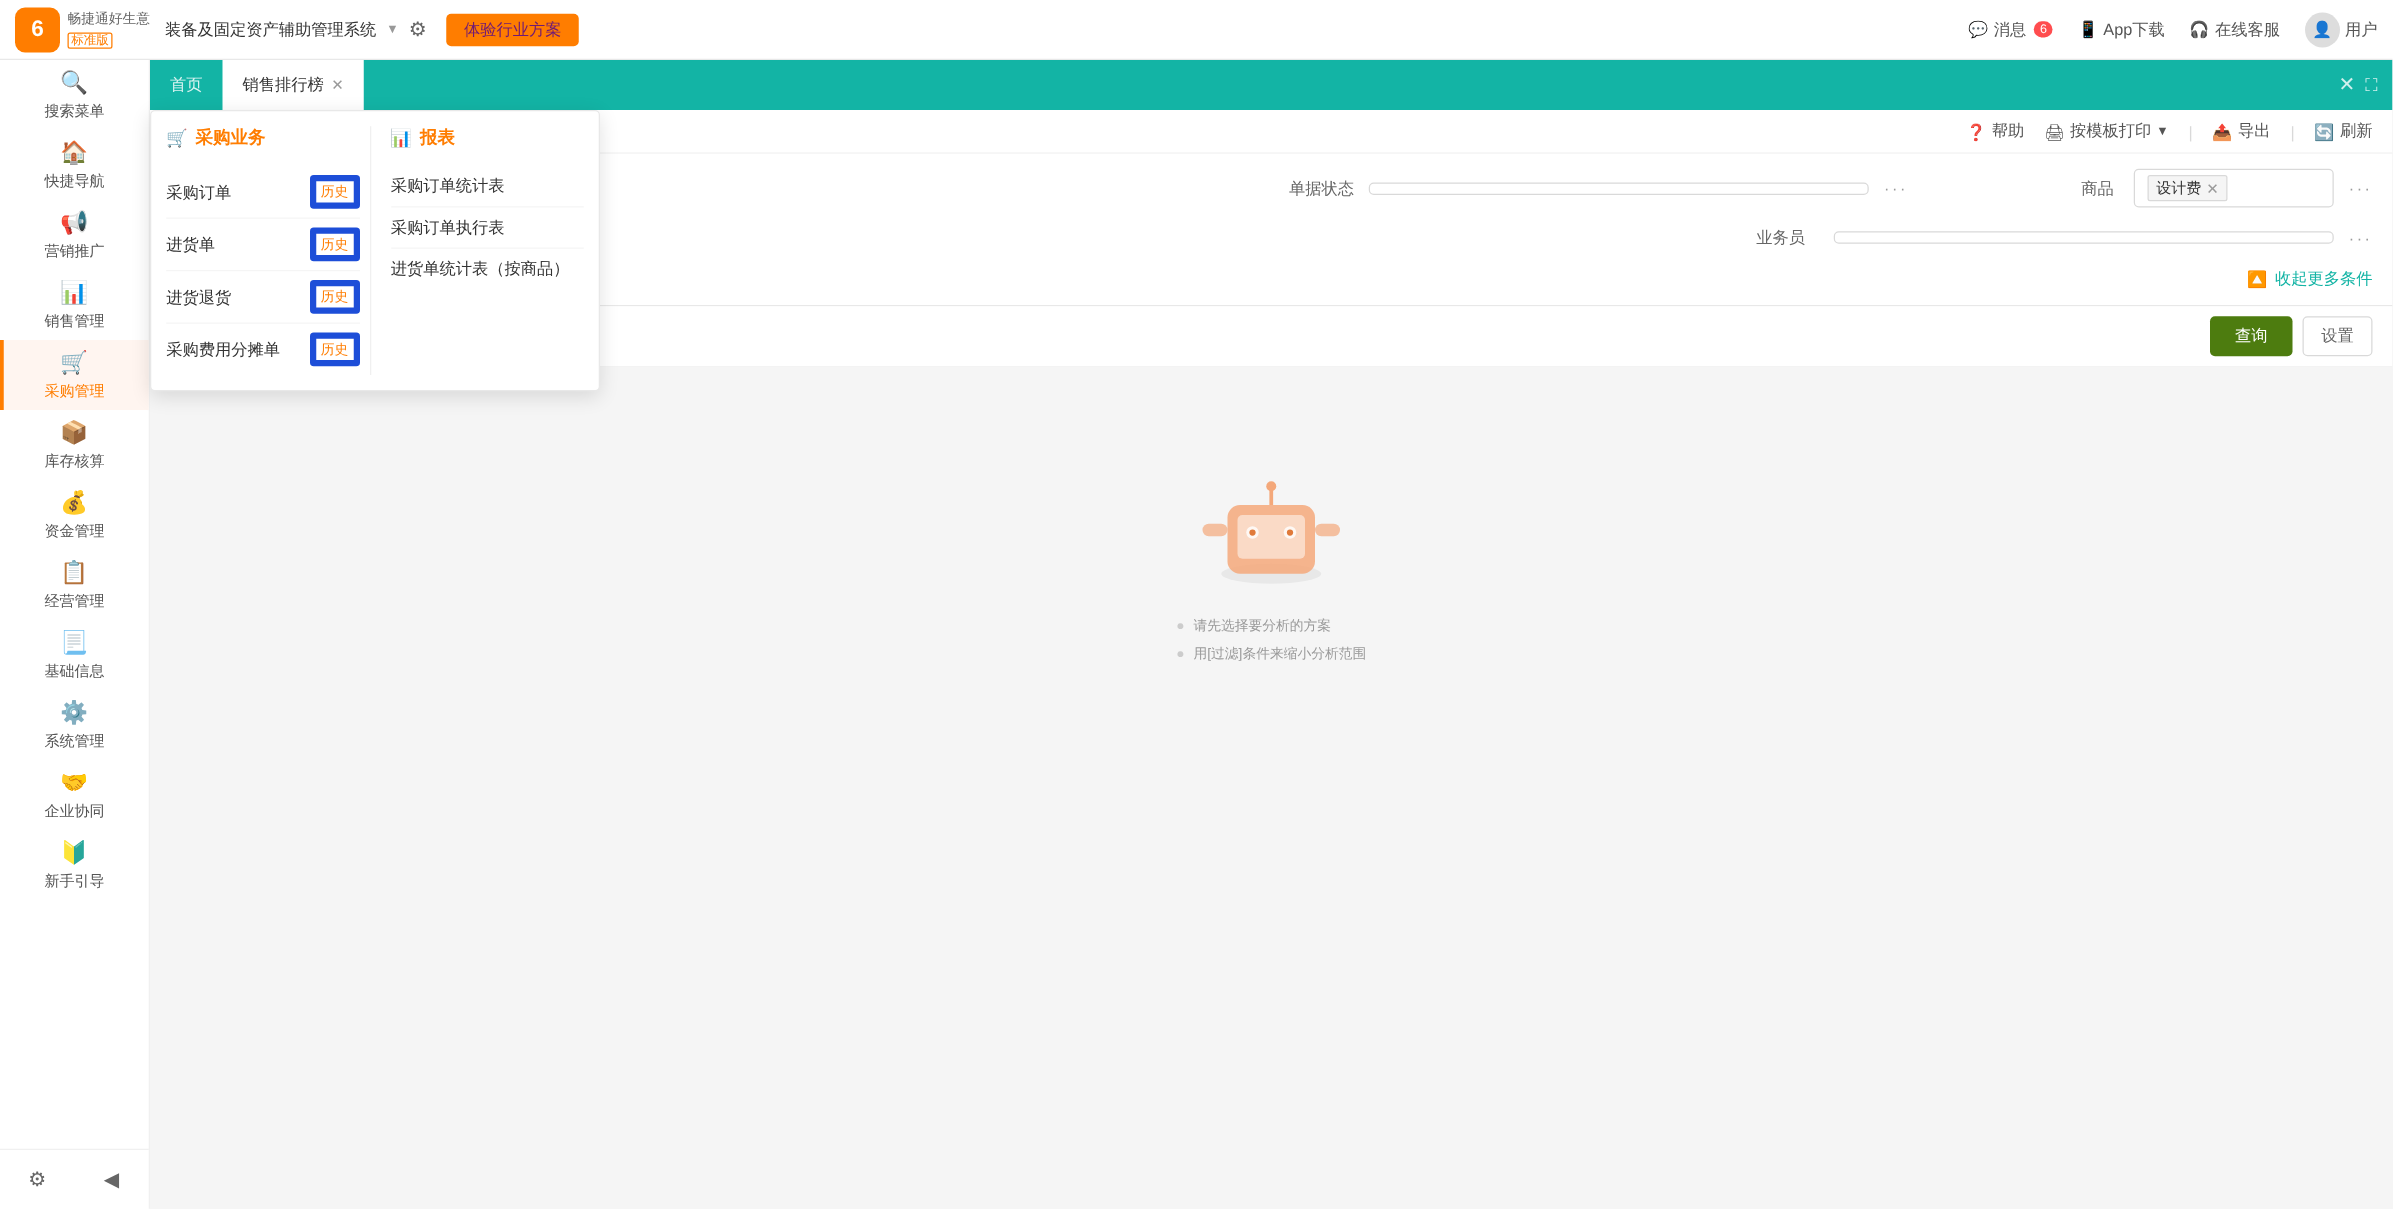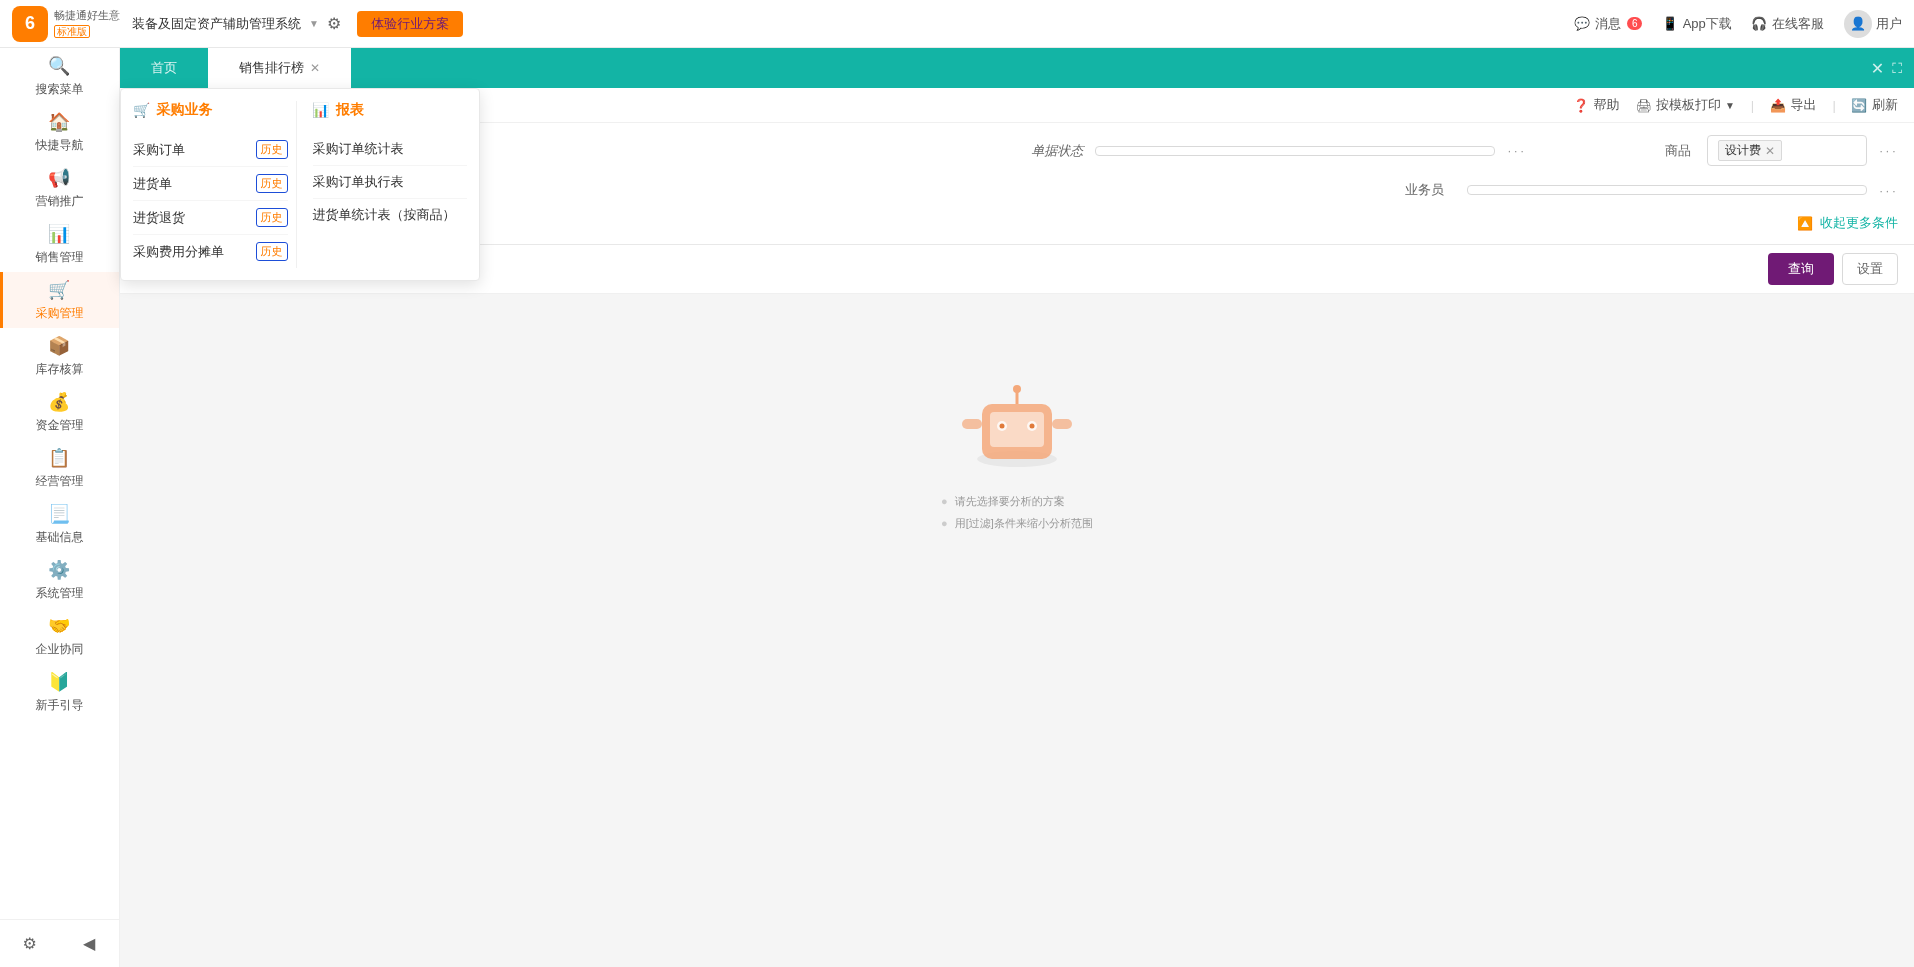--- a/index.html
+++ b/index.html
@@ -125,21 +125,21 @@
     .tabbar {
       background: #13b4a5;
       height: 40px;
       display: flex;
       align-items: center;
       padding: 0;
     }
     .tab {
       height: 54px;
       display: flex; align-items: center;
-      padding: 0 31px;
+      padding: 0 16px;
       cursor: pointer;
       font-size: 13px;
       color: rgba(255,255,255,0.85);
       gap: 6px;
     }
     .tab.active {
       background: #fff;
       color: #333;
     }
     .tab-close { font-size: 12px; color: #999; }
@@ -190,21 +190,21 @@
     .filter-tag .tag-close { color: #999; cursor: pointer; }
     .filter-more { color: #13b4a5; font-size: 13px; cursor: pointer; }
     .filter-dot-menu { color: #999; cursor: pointer; letter-spacing: 2px; }
     .date-input {
       border: 1px solid #d9d9d9; border-radius: 4px;
       padding: 4px 10px; font-size: 13px; color: #333;
       display: flex; align-items: center; gap: 4px;
       background: #fff; cursor: pointer;
     }
     .btn-query {
-      background: #701a75; color: #fff; border: none;
+      background: #4d7c0f; color: #fff; border: none;
       border-radius: 4px; padding: 6px 20px;
       font-size: 13px; cursor: pointer;
     }
     .btn-set {
       background: #fff; color: #666; border: 1px solid #d9d9d9;
       border-radius: 4px; padding: 6px 14px;
       font-size: 13px; cursor: pointer;
     }
 
     
@@ -265,21 +265,21 @@
       padding-bottom: 6px;
     }
     .dropdown-item {
       display: flex; align-items: center; justify-content: space-between;
       padding: 7px 0;
       color: #333; font-size: 13px; cursor: pointer;
       border-bottom: 1px solid #f5f5f5;
     }
     .dropdown-item:last-child { border-bottom: none; }
     .history-badge {
-      background: #fff; border: 1px solid #1d4ed8;
+      background: #fff; border: 5px solid #1d4ed8;
       color: #ff7d00; border-radius: 3px;
       font-size: 11px; padding: 1px 4px;
     }
 
     
     .dropdown-col.reports .dropdown-col-title { color: #ff7d00; }
   </style>
 </head>
 <body>
 
@@ -419,21 +419,21 @@
         <div class="filter-row">
           <span class="filter-label">日期</span>
           <div class="date-input">
             <span>近7天</span>
           </div>
           <span class="filter-more">更多</span>
           <span class="filter-more">自定义</span>
           <span style="color:#999;font-size:12px;margin-left:8px;">2024-12-31</span>
 
           <span style="flex:1;"></span>
-          <span class="filter-label" style="min-width:50px;font-style:italic;">单据状态</span>
+          <span class="filter-label" style="min-width:50px;">单据状态</span>
           <div class="filter-input" style="flex:1;min-width:200px;max-width:400px;">
             <span class="placeholder"></span>
           </div>
           <span class="filter-dot-menu">···</span>
 
           <span style="flex:0.2;"></span>
           <span class="filter-label" style="min-width:30px;">商品</span>
           <div class="filter-input" style="min-width:160px;">
             <span class="filter-tag">
               <span>设计费</span>

